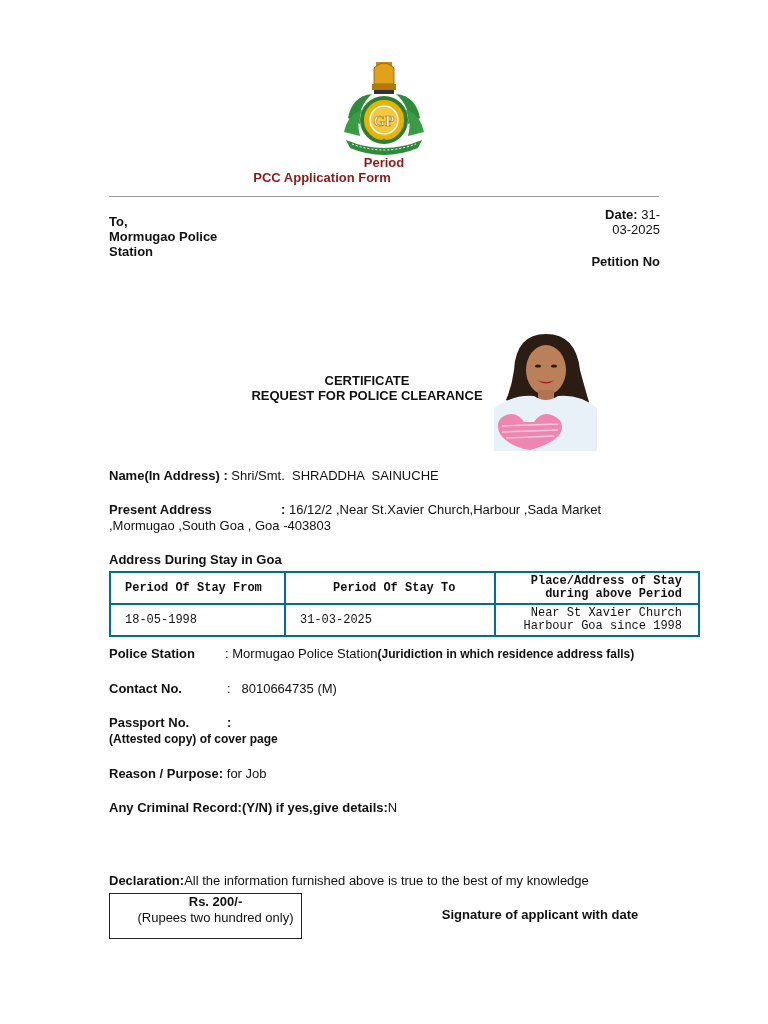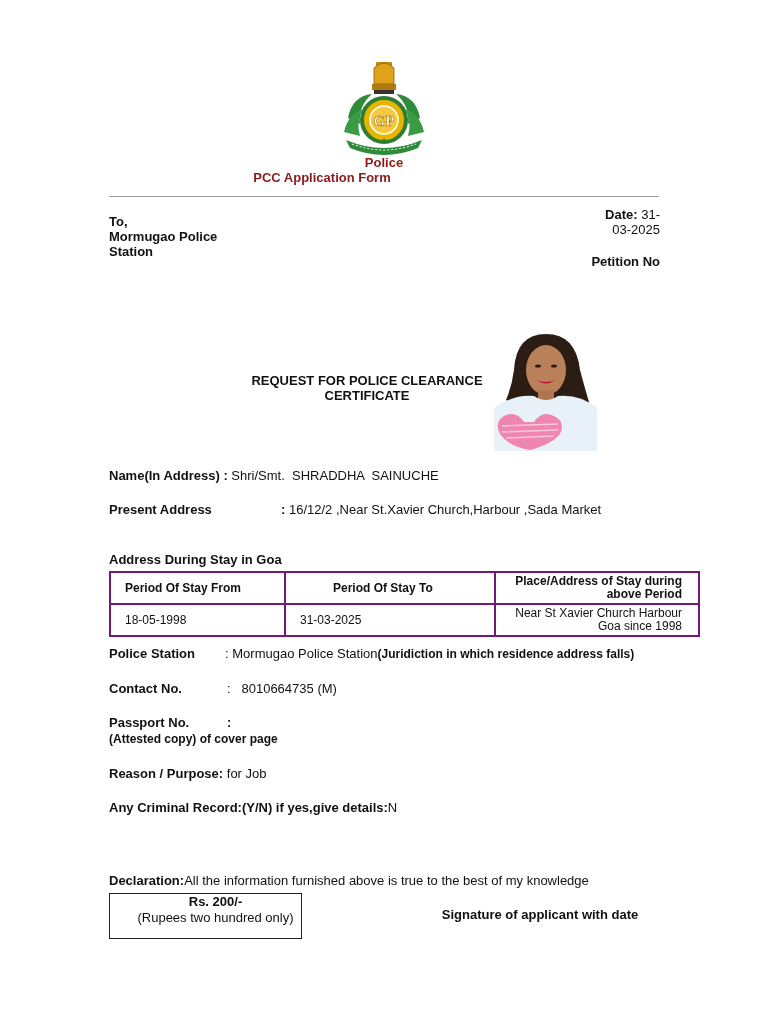--- a/index.html
+++ b/index.html
@@ -11,21 +11,21 @@
   .hdr-police { left:0; width:768px; top:155px; text-align:center; color:#8b1a1a; font-weight:bold; font-size:13px; }
   .hdr-form { left:0; width:644px; top:170px; text-align:center; color:#8b1a1a; font-weight:bold; font-size:13px; }
   .rule { left:109px; top:196px; width:550px; height:1px; background:#9a9a9a; }
   .to { left:109px; top:214px; font-weight:bold; line-height:15px; width:140px; }
   .date { left:560px; top:207px; width:100px; text-align:right; line-height:15px; }
   .petition { left:560px; top:254px; width:100px; text-align:right; font-weight:bold; }
   .req { left:240px; top:373px; width:254px; text-align:center; font-weight:bold; line-height:15px; }
   .photo { left:494px; top:330px; width:103px; height:121px; overflow:hidden; }
   .field { left:109px; }
   table.stay { border-collapse:collapse; font-size:12px; }
-  table.stay td { border:2px solid #701a75; padding:2px 14px; vertical-align:middle; }
+  table.stay td { border:2px solid #0369a1; padding:2px 14px; vertical-align:middle;font-family:Liberation Mono, monospace; }
   table.stay td.c3 { padding:2px 16px; line-height:13px;text-align:right; }
   .fee { left:109px; top:893px; width:171px; height:44px; border:1.5px solid #222; text-align:center; line-height:16px; font-size:13px;padding-left:20px; }
   .sign { left:420px; top:907px; width:240px; text-align:center; font-weight:bold; }
 </style>
 </head>
 <body>
 
 <div class="abs logo">
   <svg width="92" height="98" viewBox="0 0 92 98">
 
@@ -42,39 +42,39 @@
     <circle cx="46" cy="62" r="22" fill="#e8b400" stroke="#2e7d32" stroke-width="4"></circle>
     <circle cx="46" cy="62" r="14" fill="#f5c842" stroke="#fff" stroke-width="1.5"></circle>
     <text x="46" y="68" text-anchor="middle" font-family="Liberation Serif, serif" font-size="15" font-weight="bold" fill="#fff" stroke="#a07000" stroke-width="0.6">GP</text>
     <circle cx="46" cy="82" r="1.5" fill="#2e8b3a"></circle>
 
     <path d="M8 82 Q46 98 84 82 L80 90 Q46 104 12 90 Z" fill="#2e8b3a"></path>
     <path d="M14 86 Q46 98 78 86" stroke="#fff" stroke-width="1" fill="none" stroke-dasharray="2 2"></path>
   </svg>
 </div>
 
-<div class="abs hdr-police">Police</div>
+<div class="abs hdr-police">Period</div>
 <div class="abs hdr-form">PCC Application Form</div>
 <div class="abs rule"></div>
 
 <div class="abs to">
   <div>To,</div>
   <div>Mormugao Police</div>
   <div>Station</div>
 </div>
 
 <div class="abs date">
   <div><span class="b">Date:</span> <span>31-</span></div>
   <div>03-2025</div>
 </div>
 <div class="abs petition">Petition No</div>
 
 <div class="abs req">
+  <div>CERTIFICATE</div>
   <div>REQUEST FOR POLICE CLEARANCE</div>
-  <div>CERTIFICATE</div>
 </div>
 
 <div class="abs photo">
   <svg width="103" height="121" viewBox="0 0 103 121">
     <rect width="103" height="121" fill="#ffffff"></rect>
 
     <path d="M20 40 Q22 4 52 4 Q82 4 86 40 Q94 70 100 88 L78 80 L28 80 L12 70 Q18 56 20 40 Z" fill="#2b1d14"></path>
 
     <ellipse cx="52" cy="40" rx="20" ry="25" fill="#b9805a"></ellipse>
     <ellipse cx="44" cy="36" rx="3" ry="1.6" fill="#2a1a10"></ellipse>
@@ -93,20 +93,21 @@
     </g>
   </svg>
 </div>
 
 <div class="abs field" style="top:468px;">
   <span class="b">Name(In Address)</span><span class="b"> : </span><span>Shri/Smt.</span>&nbsp;&nbsp;<span style="white-space:pre;">SHRADDHA  SAINUCHE</span>
 </div>
 
 <div class="abs field" style="top:502px; width:560px; line-height:16px;">
   <span class="b" style="display:inline-block; width:172px;">Present Address</span><span class="b">:</span> <span>16/12/2 ,Near St.Xavier Church,Harbour ,Sada Market</span><br>
+  <span>,Mormugao ,South Goa , Goa -403803</span>
 </div>
 
 <div class="abs field b" style="top:552px;">Address During Stay in Goa</div>
 <div class="abs field" style="top:571px;">
   <table class="stay">
     <tbody>
         <tr style="height:27px;">
       <td class="b" style="width:145px;">Period Of Stay From</td>
       <td class="b" style="width:147px;padding-left:47px;">Period Of Stay To</td>
       <td class="b c3" style="width:170px;">Place/Address of Stay during above Period</td>

